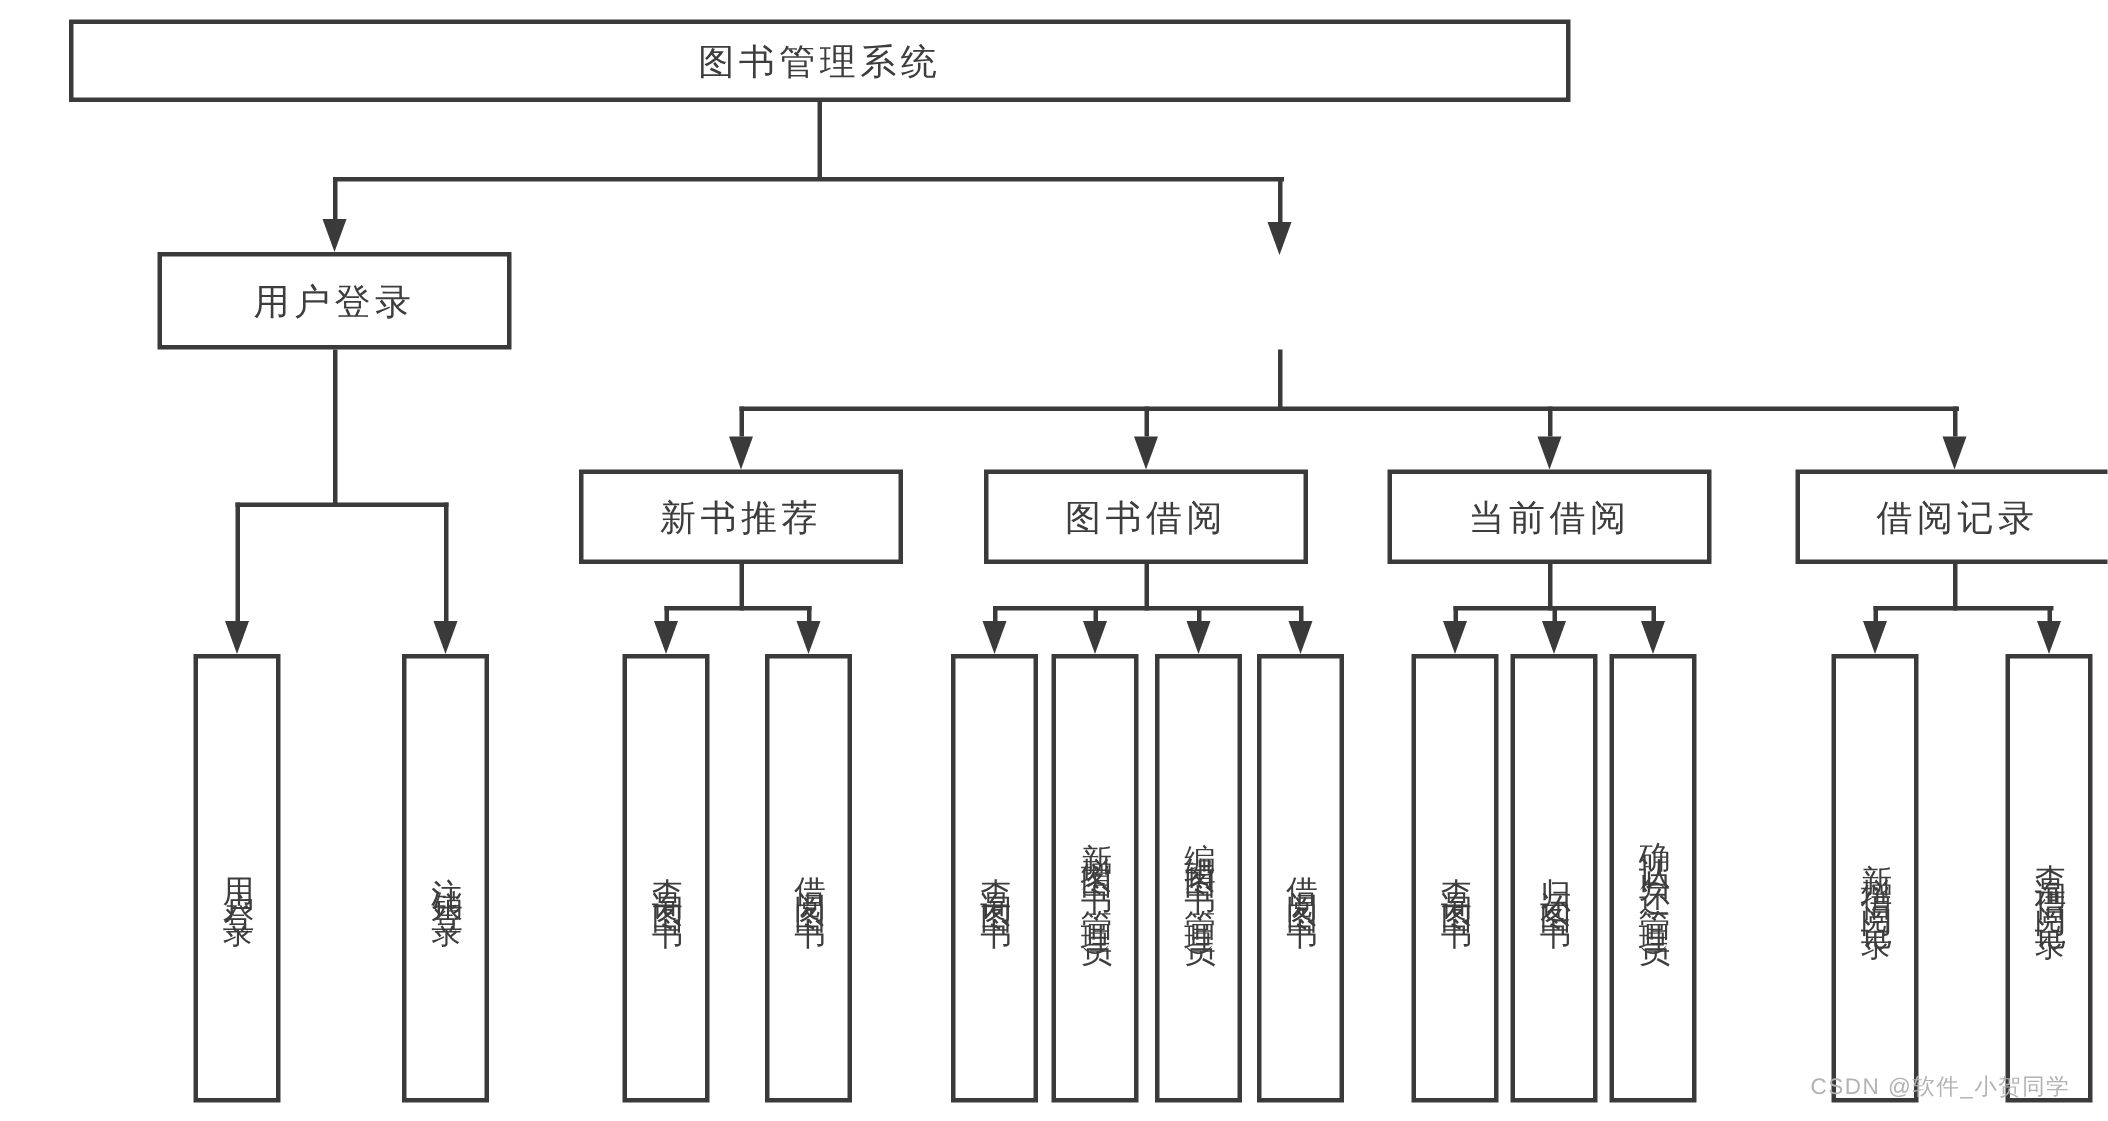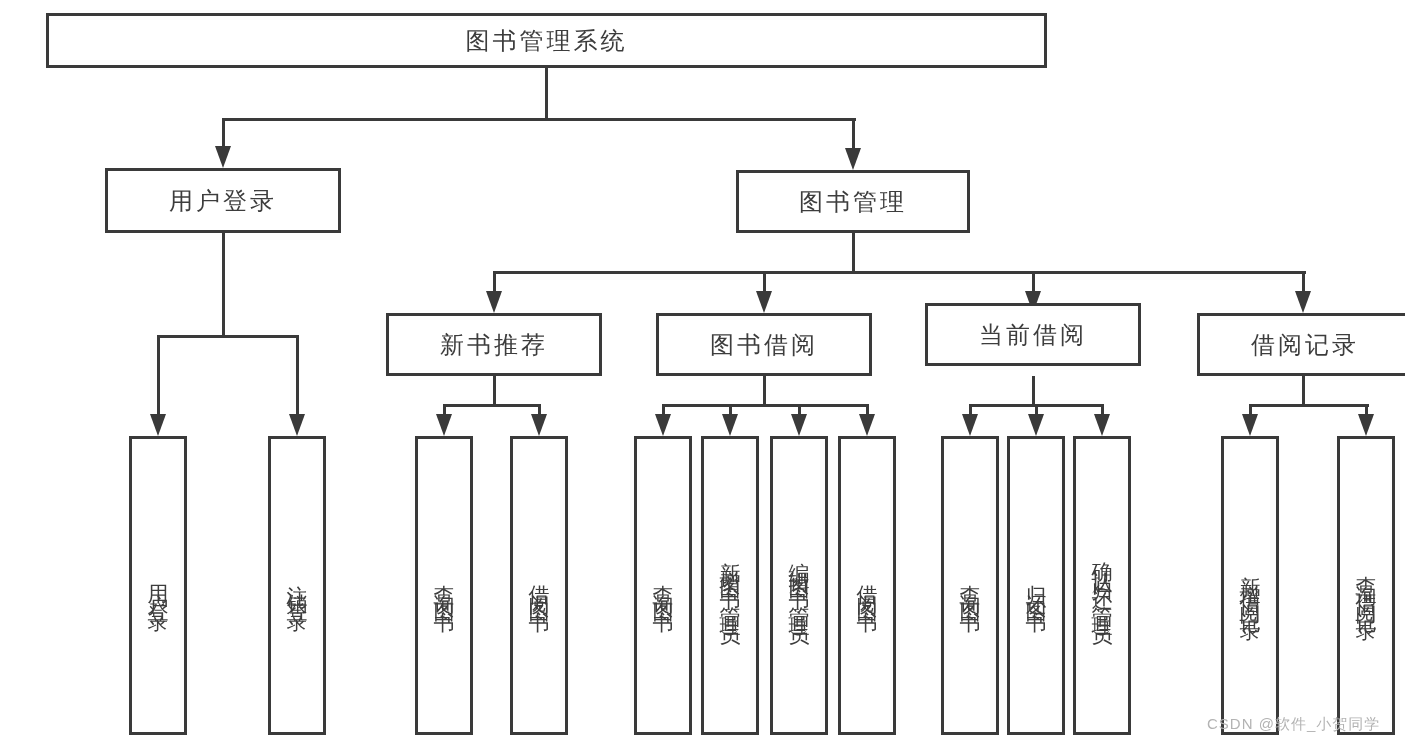--- a/index.html
+++ b/index.html
@@ -76,21 +76,20 @@
   <div class="hbox" style="left:22px; top:13px; width:1001px; height:55px;">图书管理系统</div>
 
   <div class="ln" style="left:521px; top:68px; width:3px; height:52px;"></div>
   <div class="ln" style="left:198px; top:118px; width:634px; height:3px;"></div>
   <div class="ln" style="left:198px; top:118px; width:3px; height:28px;"></div>
   <div class="arr" style="left:191px; top:146px;"></div>
   <div class="ln" style="left:828px; top:118px; width:3px; height:30px;"></div>
   <div class="arr" style="left:821px; top:148px;"></div>
 
   <div class="hbox" style="left:81px; top:168px; width:236px; height:65px;">用户登录</div>
-  <div class="hbox" style="left:712px; top:170px; width:234px; height:63px;">图书管理</div>
 
   <div class="ln" style="left:198px; top:233px; width:3px; height:105px;"></div>
   <div class="ln" style="left:133px; top:335px; width:142px; height:3px;"></div>
   <div class="ln" style="left:133px; top:335px; width:3px; height:81px;"></div>
   <div class="arr" style="left:126px; top:414px;"></div>
   <div class="ln" style="left:272px; top:335px; width:3px; height:81px;"></div>
   <div class="arr" style="left:265px; top:414px;"></div>
 
   <div class="ln" style="left:828px; top:233px; width:3px; height:41px;"></div>
   <div class="ln" style="left:469px; top:271px; width:813px; height:3px;"></div>
@@ -98,21 +97,21 @@
   <div class="arr" style="left:462px; top:291px;"></div>
   <div class="ln" style="left:739px; top:271px; width:3px; height:20px;"></div>
   <div class="arr" style="left:732px; top:291px;"></div>
   <div class="ln" style="left:1008px; top:271px; width:3px; height:20px;"></div>
   <div class="arr" style="left:1001px; top:291px;"></div>
   <div class="ln" style="left:1278px; top:271px; width:3px; height:20px;"></div>
   <div class="arr" style="left:1271px; top:291px;"></div>
 
   <div class="hbox" style="left:632px; top:313px; width:216px; height:63px;">图书借阅</div>
   <div class="hbox" style="left:362px; top:313px; width:216px; height:63px;">新书推荐</div>
-  <div class="hbox" style="left:901px; top:303px; width:216px; height:63px;">当前借阅</div>
+  <div class="hbox" style="left:901px; top:313px; width:216px; height:63px;">当前借阅</div>
   <div class="hbox" style="left:1173px; top:313px; width:216px; height:63px;">借阅记录</div>
 
   <div class="ln" style="left:469px; top:376px; width:3px; height:31px;"></div>
   <div class="ln" style="left:419px; top:404px; width:98px; height:3px;"></div>
   <div class="ln" style="left:419px; top:404px; width:3px; height:12px;"></div>
   <div class="arr" style="left:412px; top:414px;"></div>
   <div class="ln" style="left:514px; top:404px; width:3px; height:12px;"></div>
   <div class="arr" style="left:507px; top:414px;"></div>
 
   <div class="ln" style="left:739px; top:376px; width:3px; height:31px;"></div>

